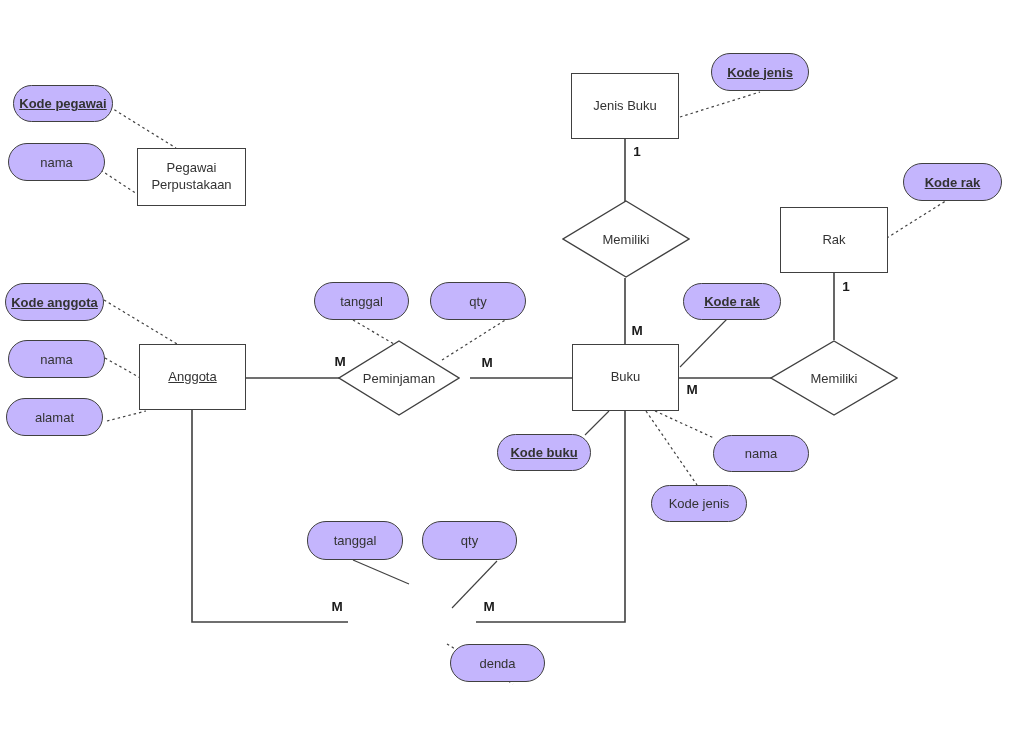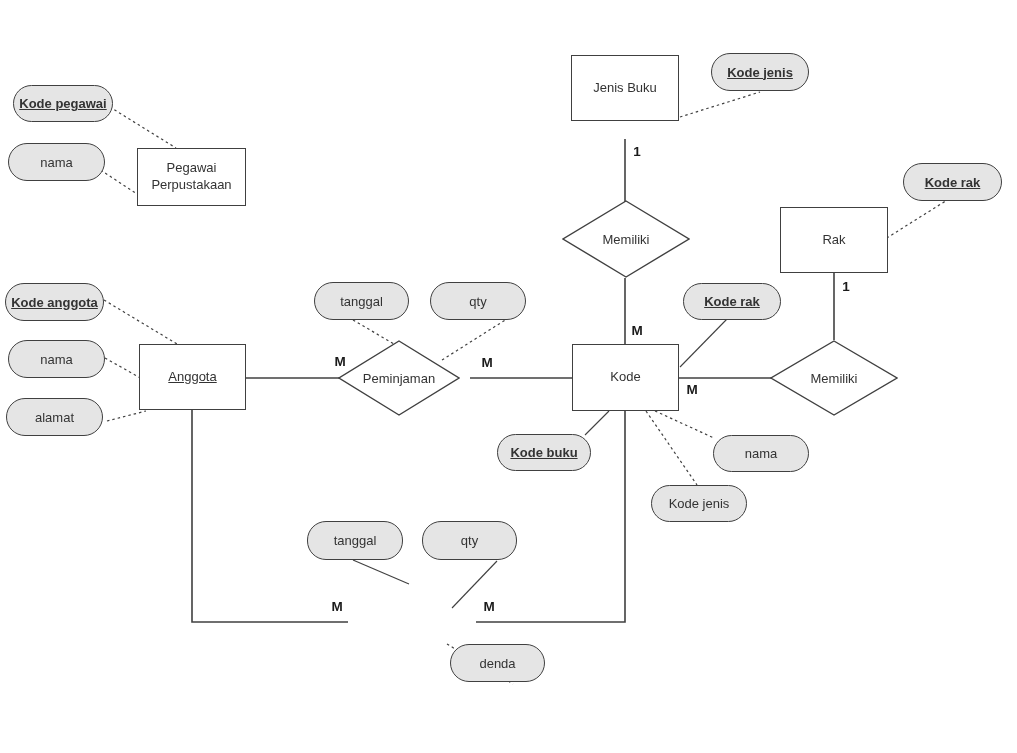--- a/index.html
+++ b/index.html
@@ -17,21 +17,21 @@
     background:#ffffff;
     border:1.5px solid #404040;
     display:flex;align-items:center;justify-content:center;
     text-align:center;
     font-size:13px;line-height:1.3;
     box-sizing:border-box;
     padding:0 8px;
   }
   .attr{
     position:absolute;
-    background:#e5e5e5;
+    background:#c4b5fd;
     border:1.4px solid #404040;
     border-radius:19px;
     display:flex;align-items:center;justify-content:center;
     font-size:13px;
     box-sizing:border-box;
   }
   .attr.key{font-weight:bold;}
   .attr.key span{text-decoration:underline;}
   .rel{position:absolute;}
   .rel svg{position:absolute;left:0;top:0;display:block;}
@@ -78,34 +78,34 @@
       <line x1="105" y1="358" x2="144" y2="380"></line>
       <line x1="107" y1="421" x2="146" y2="411"></line>
       <line x1="353" y1="320" x2="394" y2="344"></line>
       <line x1="442" y1="360" x2="510" y2="317"></line>
       <line x1="655" y1="411" x2="714" y2="438"></line>
       <line x1="646" y1="411" x2="697" y2="485"></line>
       <line x1="447" y1="644" x2="513" y2="684"></line>
     </g>
   </svg>
 
-  <div class="entity" style="left:571px;top:55px;width:108px;height:66px;">
+  <div class="entity" style="left:571px;top:73px;width:108px;height:66px;">
     <span>Jenis Buku</span>
   </div>
   <div class="entity" style="left:137px;top:148px;width:109px;height:58px;">
     <span>Pegawai Perpustakaan</span>
   </div>
   <div class="entity" style="left:780px;top:207px;width:108px;height:66px;">
     <span>Rak</span>
   </div>
   <div class="entity" style="left:139px;top:344px;width:107px;height:66px;text-decoration:underline;">
     <span>Anggota</span>
   </div>
   <div class="entity" style="left:572px;top:344px;width:107px;height:67px;">
-    <span>Kode</span>
+    <span>Buku</span>
   </div>
 
   <div class="rel" style="left:562px;top:200px;width:128px;height:78px;">
     <svg width="128" height="78" viewBox="0 0 128 78">
       <polygon points="64,1 127,39 64,77 1,39" fill="#ffffff" stroke="#404040" stroke-width="1.4"></polygon>
     </svg>
     <div class="rel-label">Memiliki</div>
   </div>
 
   <div class="rel" style="left:770px;top:340px;width:128px;height:76px;">

